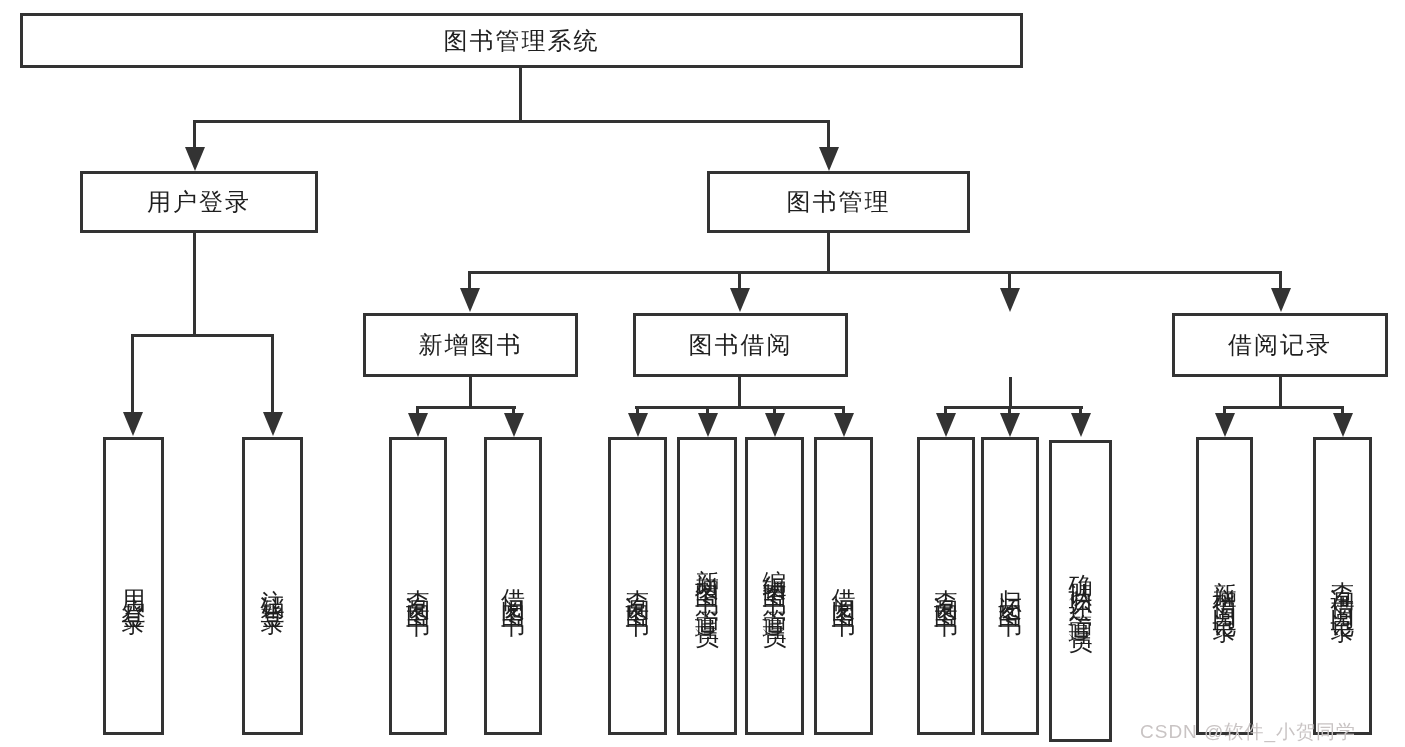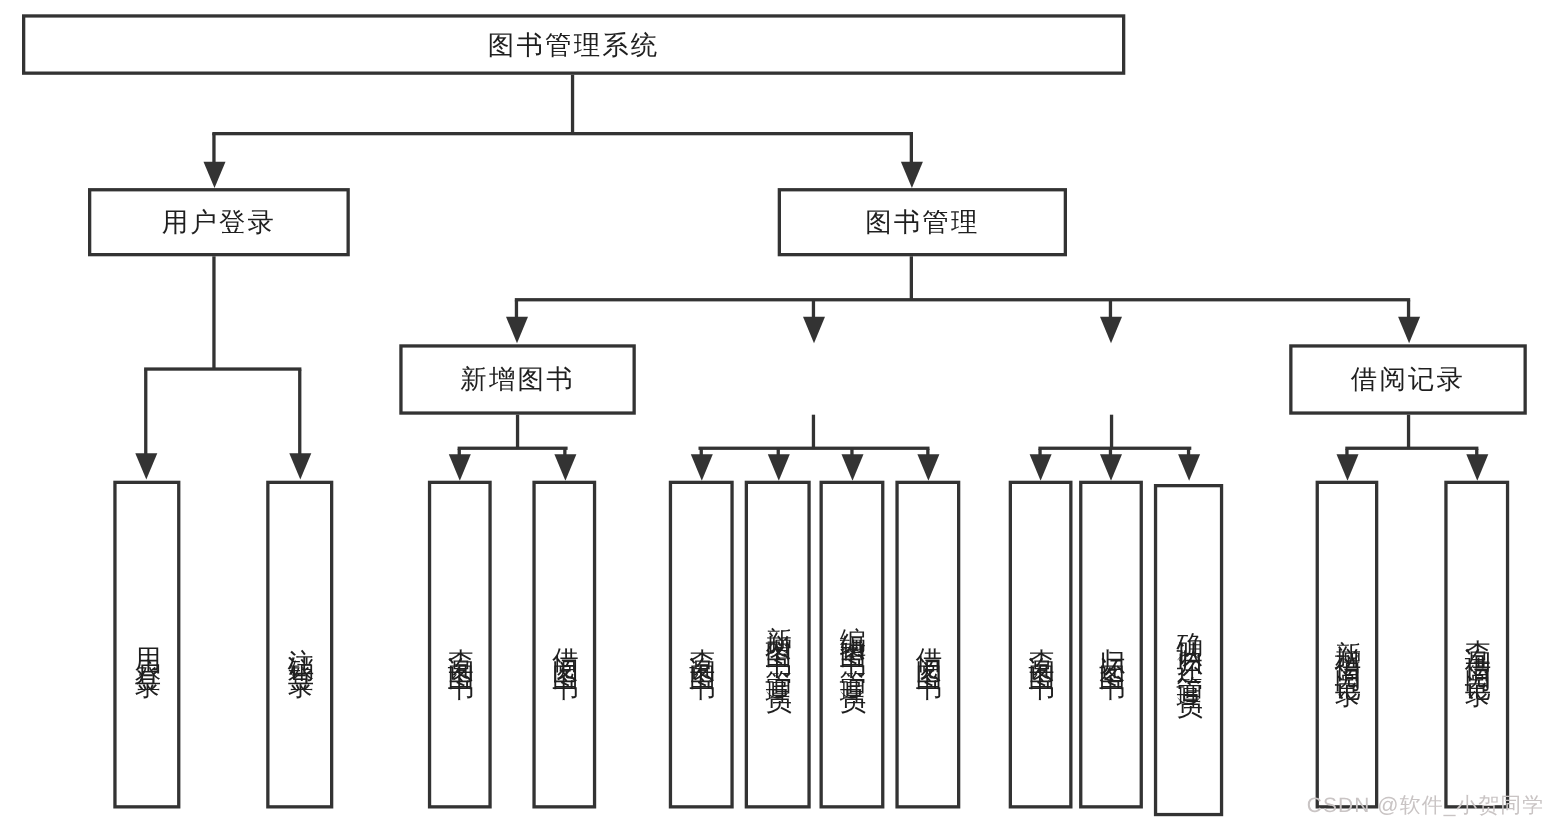--- a/index.html
+++ b/index.html
@@ -55,20 +55,21 @@
   <div class="line" style="left:468px;top:273px;width:3px;height:16px"></div>
   <div class="arrow" style="left:460px;top:288px"></div>
   <div class="line" style="left:738px;top:273px;width:3px;height:16px"></div>
   <div class="arrow" style="left:730px;top:288px"></div>
   <div class="line" style="left:1008px;top:273px;width:3px;height:16px"></div>
   <div class="arrow" style="left:1000px;top:288px"></div>
   <div class="line" style="left:1279px;top:273px;width:3px;height:16px"></div>
   <div class="arrow" style="left:1271px;top:288px"></div>
 
   <div class="box hbox" style="left:363px;top:313px;width:215px;height:64px">新增图书</div>
+  <div class="box hbox" style="left:633px;top:313px;width:215px;height:64px">图书借阅</div>
   <div class="box hbox" style="left:1172px;top:313px;width:216px;height:64px">借阅记录</div>
 
   <div class="line" style="left:469px;top:377px;width:3px;height:31px"></div>
   <div class="line" style="left:416px;top:406px;width:100px;height:3px"></div>
   <div class="line" style="left:416px;top:408px;width:3px;height:6px"></div>
   <div class="arrow" style="left:408px;top:413px"></div>
   <div class="line" style="left:512px;top:408px;width:3px;height:6px"></div>
   <div class="arrow" style="left:504px;top:413px"></div>
 
   <div class="line" style="left:738px;top:377px;width:3px;height:31px"></div>
@@ -109,15 +110,15 @@
   <div class="box vbox" style="left:745px;top:437px;width:59px;height:298px">编辑图书（管理员）</div>
   <div class="box vbox" style="left:814px;top:437px;width:59px;height:298px">借阅图书</div>
 
   <div class="box vbox" style="left:917px;top:437px;width:58px;height:298px">查询图书</div>
   <div class="box vbox" style="left:981px;top:437px;width:58px;height:298px">归还图书</div>
   <div class="box vbox" style="left:1049px;top:440px;width:63px;height:302px">确认归还（管理员）</div>
 
   <div class="box vbox" style="left:1196px;top:437px;width:57px;height:298px">新增借阅记录</div>
   <div class="box vbox" style="left:1313px;top:437px;width:59px;height:298px">查询借阅记录</div>
 
-  <div class="watermark" style="left:1188px;top:719px">CSDN @软件_小贺同学</div>
+  <div class="watermark" style="left:1140px;top:719px">CSDN @软件_小贺同学</div>
 
 </div>
 
 </body></html>

